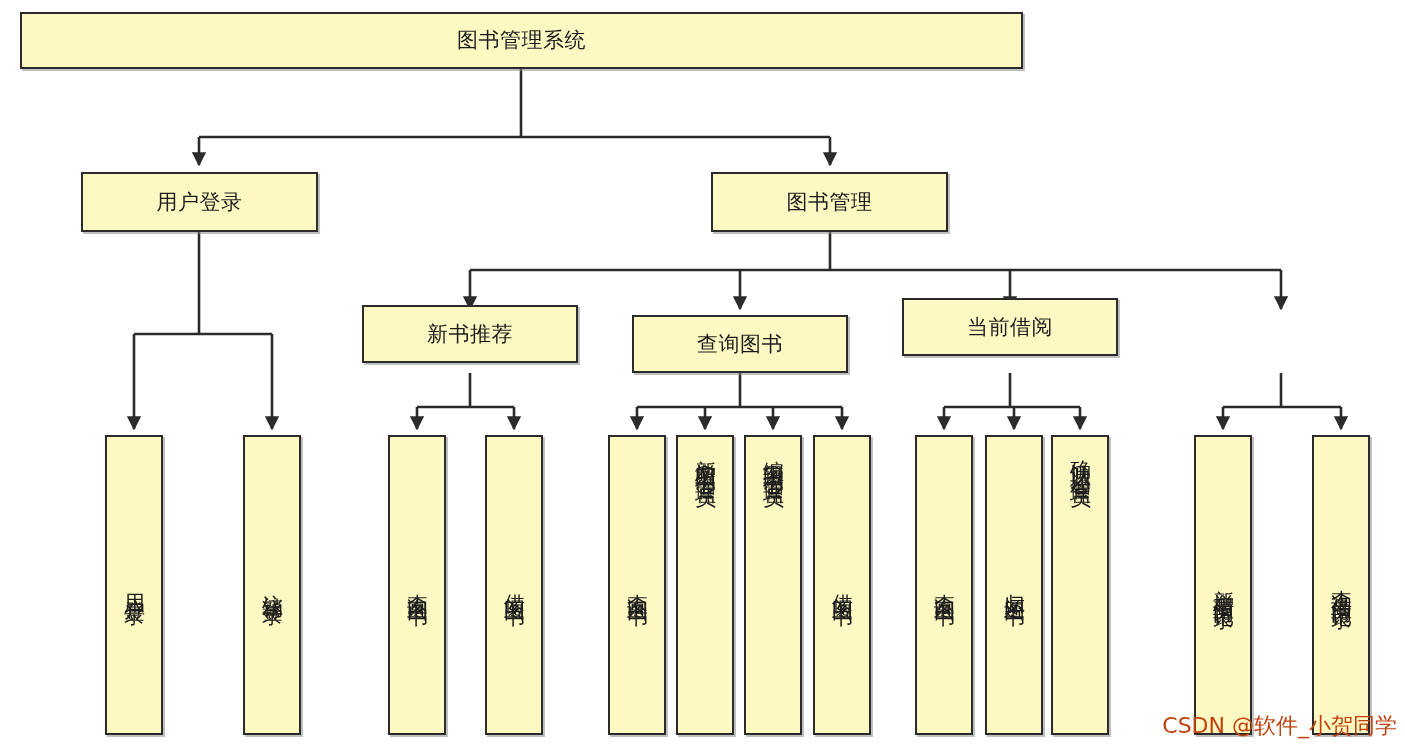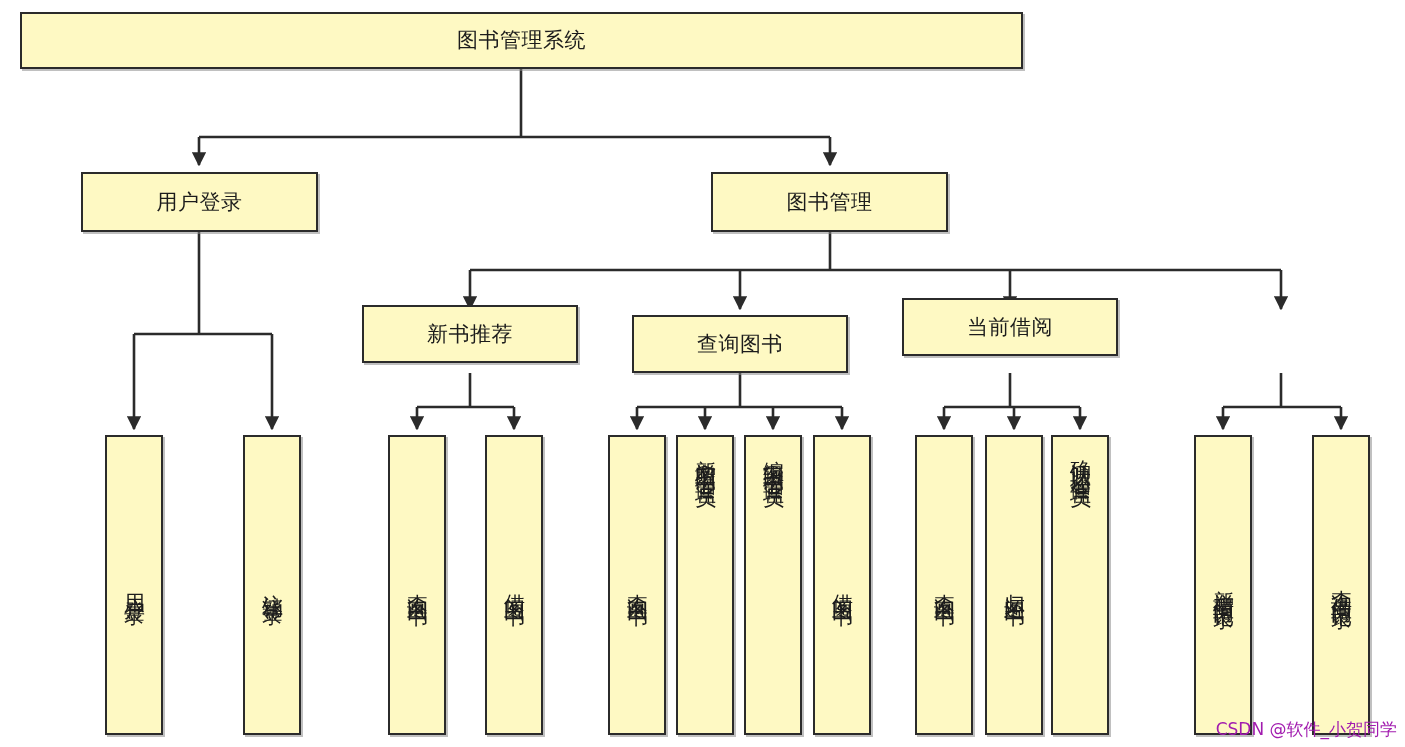--- a/index.html
+++ b/index.html
@@ -59,22 +59,22 @@
     line-height: 1;
   }
   .node.vertical.centered {
     align-items: center;
     padding-top: 0;
   }
   #watermark {
     position: absolute;
     right: 8px;
     bottom: 6px;
-    font-size: 17px;
-    color: #a21caf;
+    font-size: 22px;
+    color: #c2410c;
     z-index: 5;
     white-space: nowrap;
     pointer-events: none;
   }
 </style>
 </head>
 <body>
 
 <div id="diagram-root">
 

